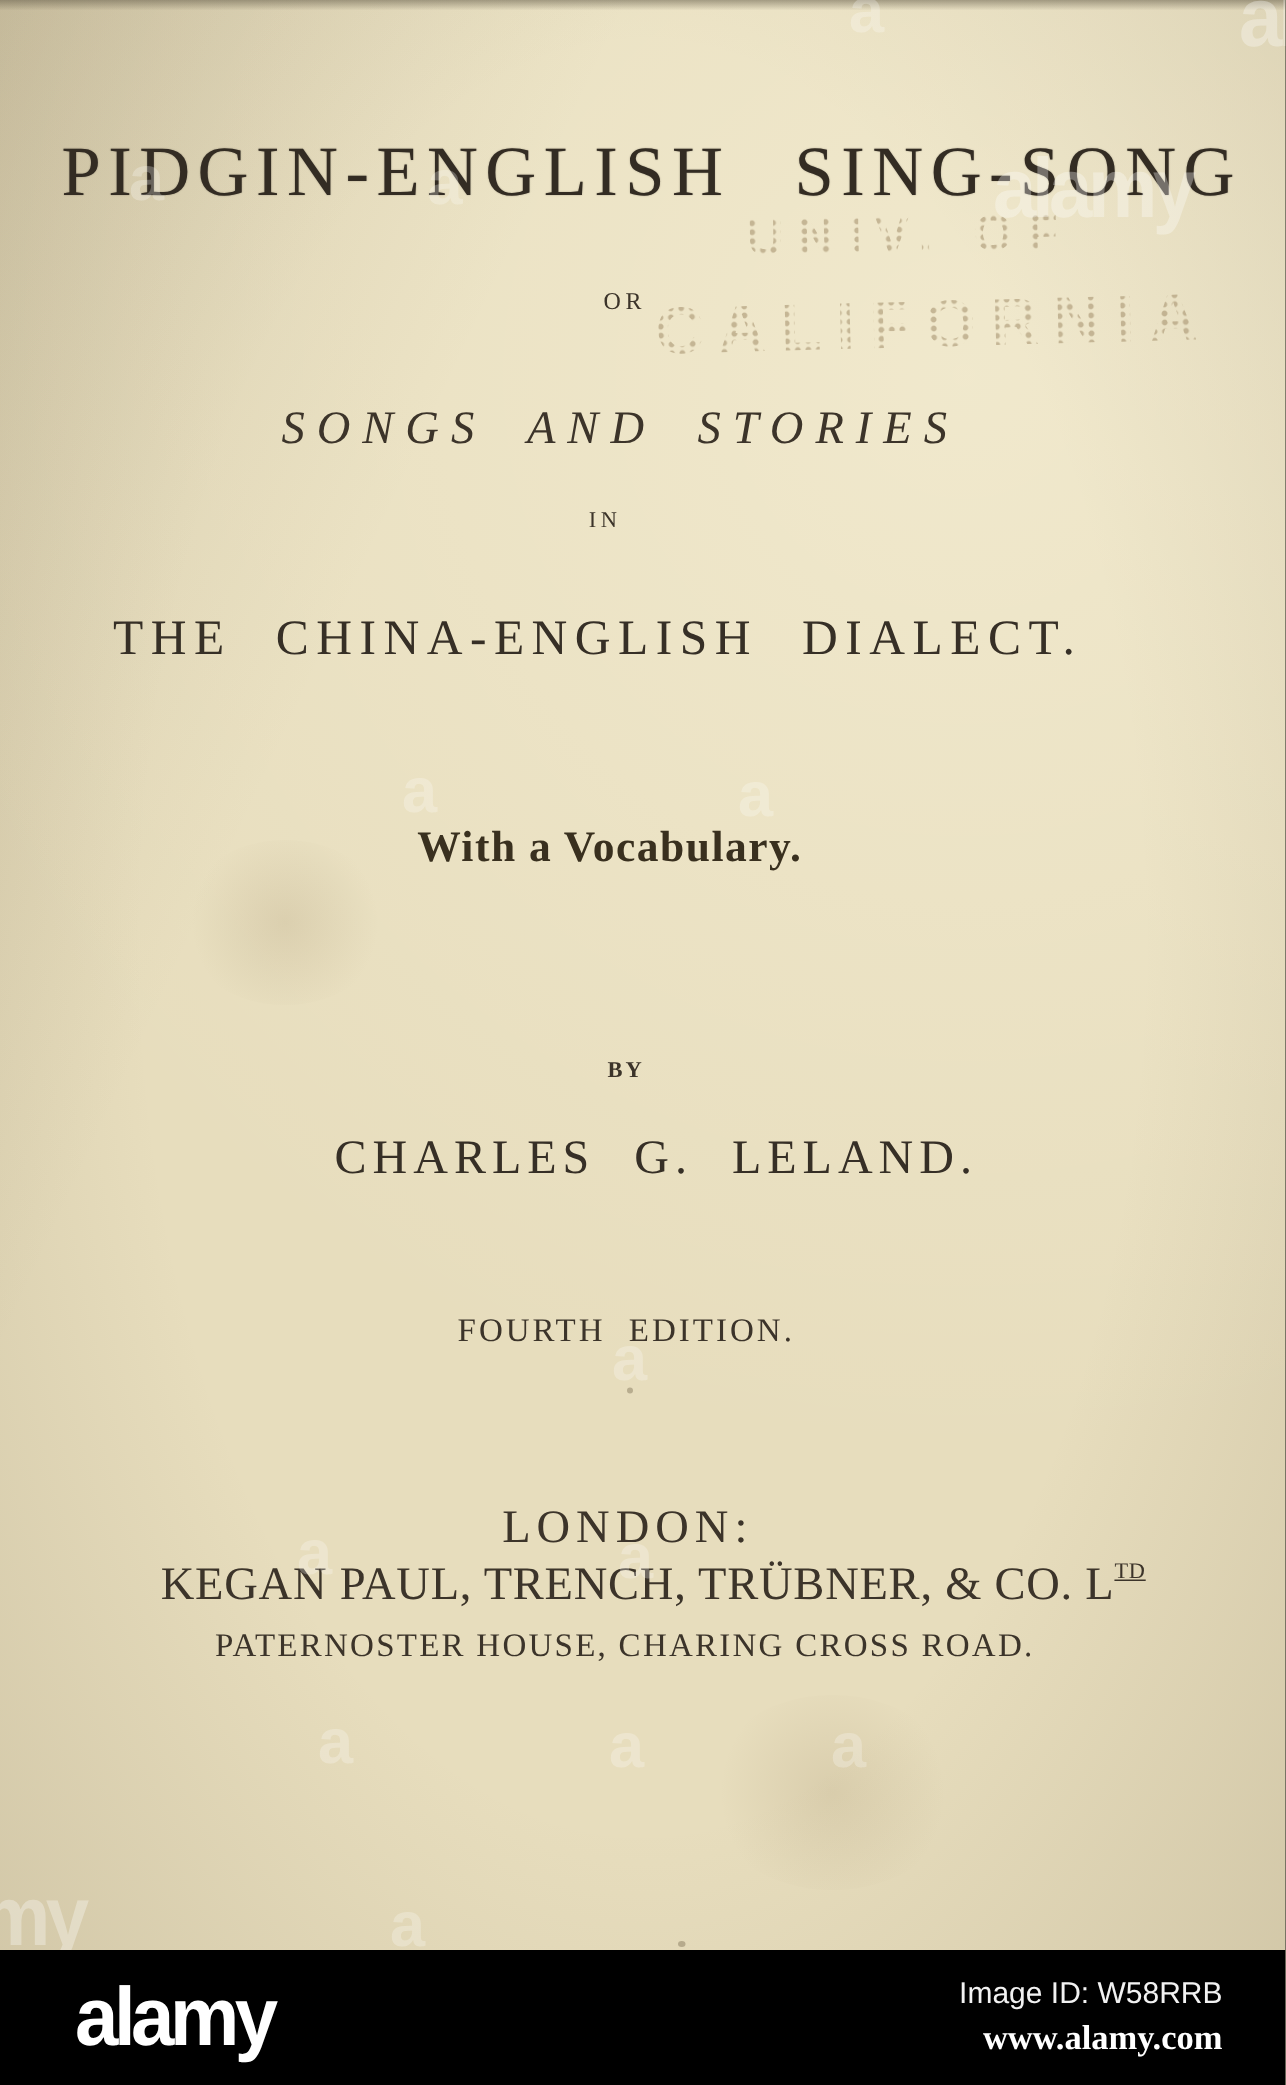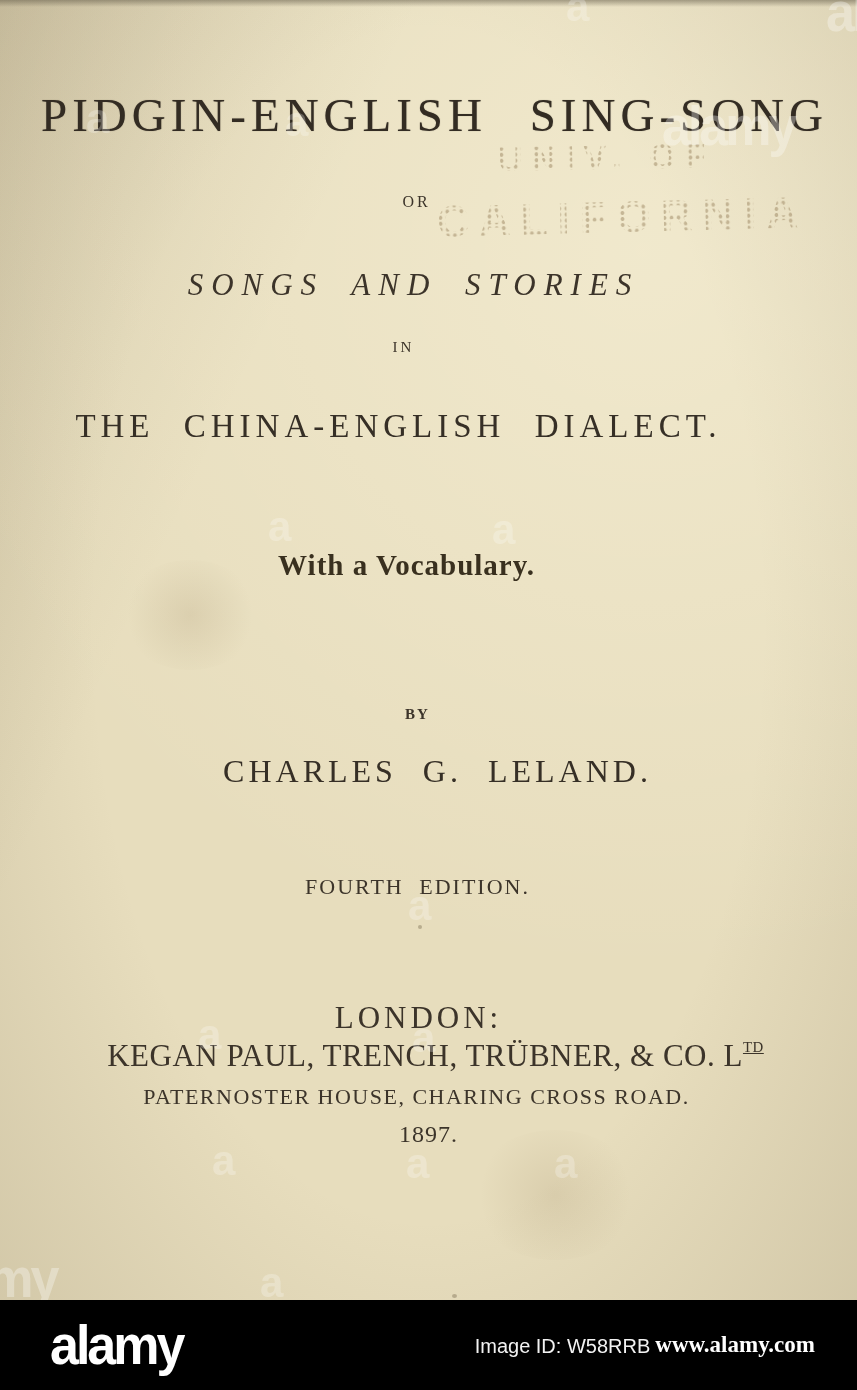--- a/index.html
+++ b/index.html
@@ -62,21 +62,21 @@
   .bar {
     position:absolute; left:0; top:1300px; width:857px; height:90px;
     background:#000000; display:flex; align-items:center;
     justify-content:space-between; padding:0 42px 0 50px; box-sizing:border-box;
     font-family:"Liberation Sans","DejaVu Sans",sans-serif;
   }
   .bar-logo {
     color:#ffffff; font-weight:bold; font-size:52px; letter-spacing:-3px;
     transform:scaleY(1.06); line-height:1;
   }
-  .bar-right { display:flex; flex-direction:row; align-items:flex-end; gap:5px;margin-left:20px; }
+  .bar-right { display:flex; flex-direction:column; align-items:flex-end; gap:5px;margin-left:20px; }
   .bar-id  { color:#f2f2f2; font-size:20px; }
   .bar-url { color:#ffffff; font-size:23px; font-weight:bold;font-family:Liberation Serif, serif; }
 </style>
 </head>
 <body>
 
 <div class="photo">
 
   <div class="top-edge"></div>
 
@@ -91,21 +91,20 @@
   <div class="tline t-subtitle">SONGS AND STORIES</div>
   <div class="tline t-in">IN</div>
   <div class="tline t-dialect">THE CHINA-ENGLISH DIALECT.</div>
   <div class="tline t-vocab">With a Vocabulary.</div>
   <div class="tline t-by">BY</div>
   <div class="tline t-author">CHARLES G. LELAND.</div>
   <div class="tline t-edition">FOURTH EDITION.</div>
   <div class="tline t-city">LONDON:</div>
   <div class="tline t-publisher"><span>KEGAN PAUL, TRENCH, TRÜBNER, &amp; CO. L</span><sup>TD</sup></div>
   <div class="tline t-address">PATERNOSTER HOUSE, CHARING CROSS ROAD.</div>
-  <div class="tline t-year">1897.</div>
 
   <div class="stamp stamp1">UNIV. OF</div>
   <div class="stamp stamp2">CALIFORNIA</div>
 
   <span class="wm wm-word" style="left:662px; top:100px;">alamy</span>
   <span class="wm wm-word" style="left:-76px; top:1252px;">alamy</span>
   <span class="wm wm-word" style="left:826px; top:-14px;">alamy</span>
   <span class="wm wm-letter" style="left:86px;  top:98px;">a</span>
   <span class="wm wm-letter" style="left:285px; top:101px;">a</span>
   <span class="wm wm-letter" style="left:566px; top:-14px;">a</span>

